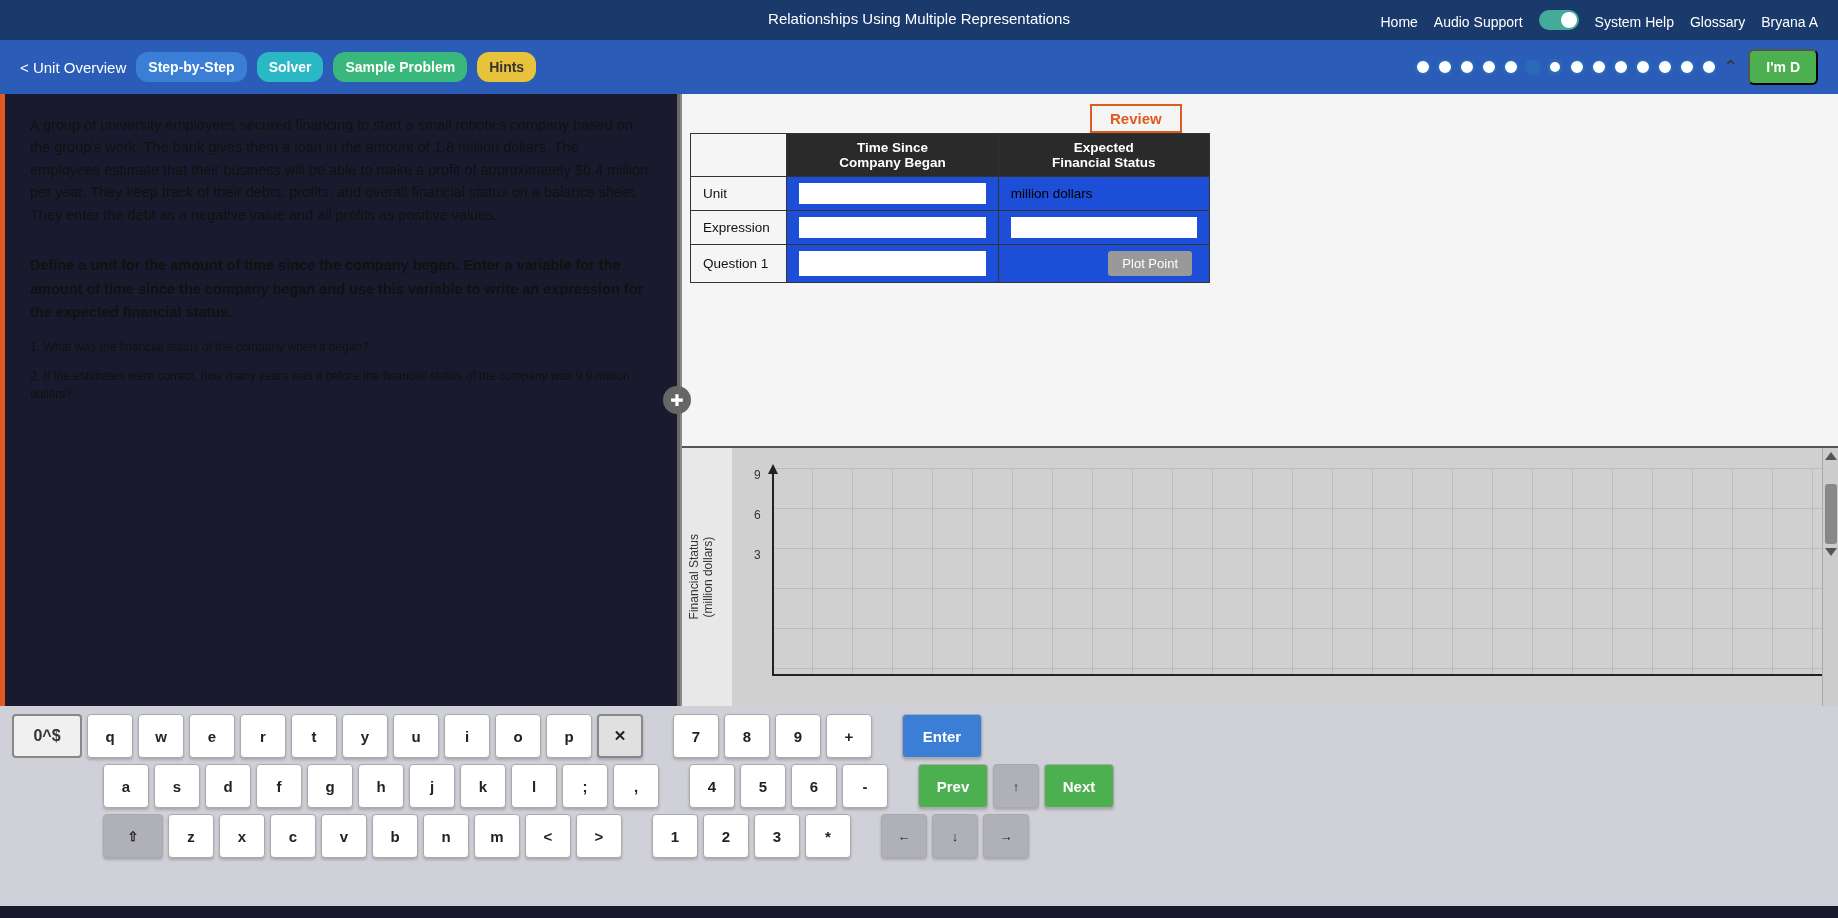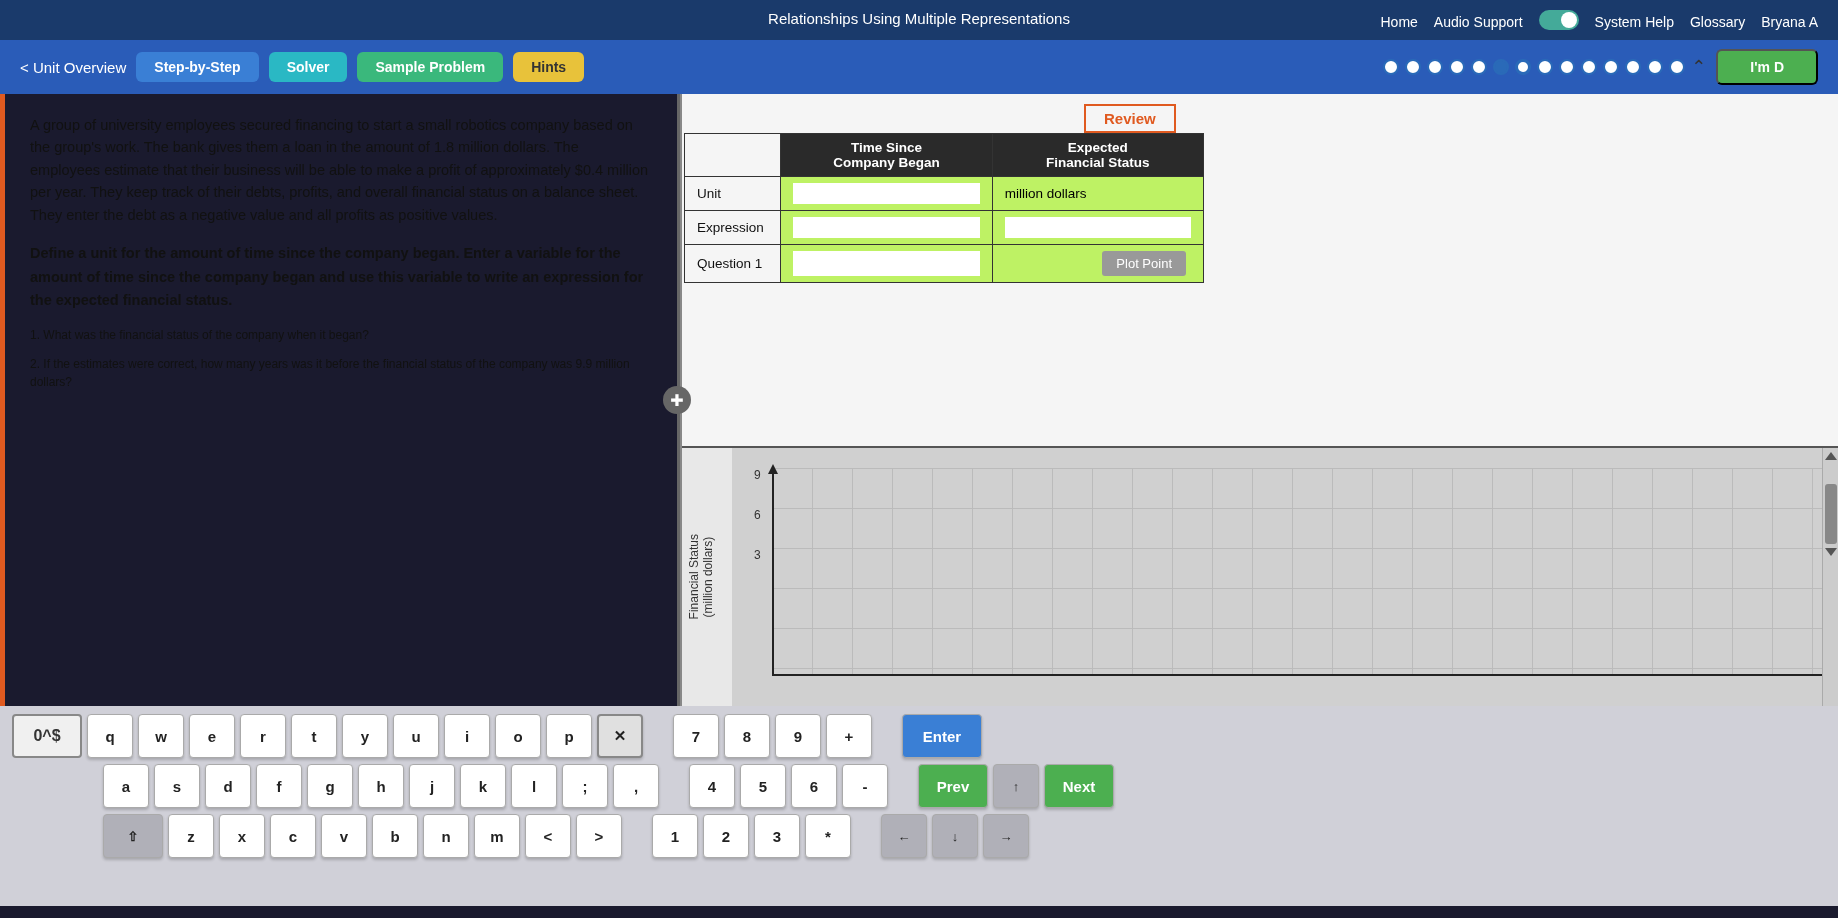--- a/index.html
+++ b/index.html
@@ -63,32 +63,32 @@
       padding: 0 20px;
       gap: 12px;
     }
     .nav-link {
       color: white;
       font-size: 15px;
       cursor: pointer;
       text-decoration: none;
     }
     .nav-btn {
-      padding: 7px 18px;
-      border-radius: 6px;
+      padding: 7px 12px;
+      border-radius: 12px;
       border: none;
       font-size: 14px;
       font-weight: bold;
       cursor: pointer;
     }
     .btn-blue { background: #3a7fd5; color: white; }
     .btn-teal { background: #2ab8c4; color: white; }
     .btn-green-outline { background: #3ab87c; color: white; }
     .btn-yellow { background: #e8c23a; color: #333; text-align: right; }
-    .btn-im { background: #4caf50; color: white; border-radius: 6px; padding: 8px 32px; font-size: 14px; font-weight: bold; }
+    .btn-im { background: #4caf50; color: white; border-radius: 6px; padding: 8px 16px; font-size: 14px; font-weight: bold; }
 
     
     .progress-dots {
       display: flex;
       align-items: center;
       gap: 6px;
       position: absolute;
       top: 68px;
       right: 200px;
     }
@@ -105,21 +105,21 @@
     .text-panel {
       width: 680px;
       padding: 20px 25px;
       font-size: 14.5px;
       line-height: 1.55;
       color: #111;
       border-right: 3px solid #666;
       overflow-y: auto;
       flex-shrink: 0;
     }
-    .problem-text { margin-bottom: 16px; }
+    .problem-text { margin-bottom: 28px; }
     .bold-question {
       font-weight: bold;
       font-size: 14.5px;
       line-height: 1.6;
       margin-bottom: 14px;
     }
     .numbered-q { margin-bottom: 10px; font-size: 12px; }
 
     
     .right-panel {
@@ -158,21 +158,21 @@
       color: white;
       font-weight: bold;
       text-align: center;
     }
     .review-table .qty-col {
       background: #f5f5f5;
       font-weight: normal;
       color: #111;
     }
     .review-table .data-cell {
-      background: #bef264;
+      background: #1d4ed8;
       min-width: 140px;
       margin-left: 32px;
     }
     .plot-btn {
       background: #999;
       color: white;
       border: none;
       padding: 5px 14px;
       font-size: 13px;
       cursor: pointer;
@@ -380,21 +380,21 @@
       gap: 10px;
     }
 
     .spacer { flex: 1; }
 
     .table-container {
       position: relative;
       display: flex;
       flex-direction: column;
       align-items: flex-start;
-      padding-left: 2px;
+      padding-left: 8px;
       padding-top: 10px;
     }
 
     
     .content-wrapper {
       position: relative;
     }
     .left-orange-bar {
       position: absolute;
       left: 0;

